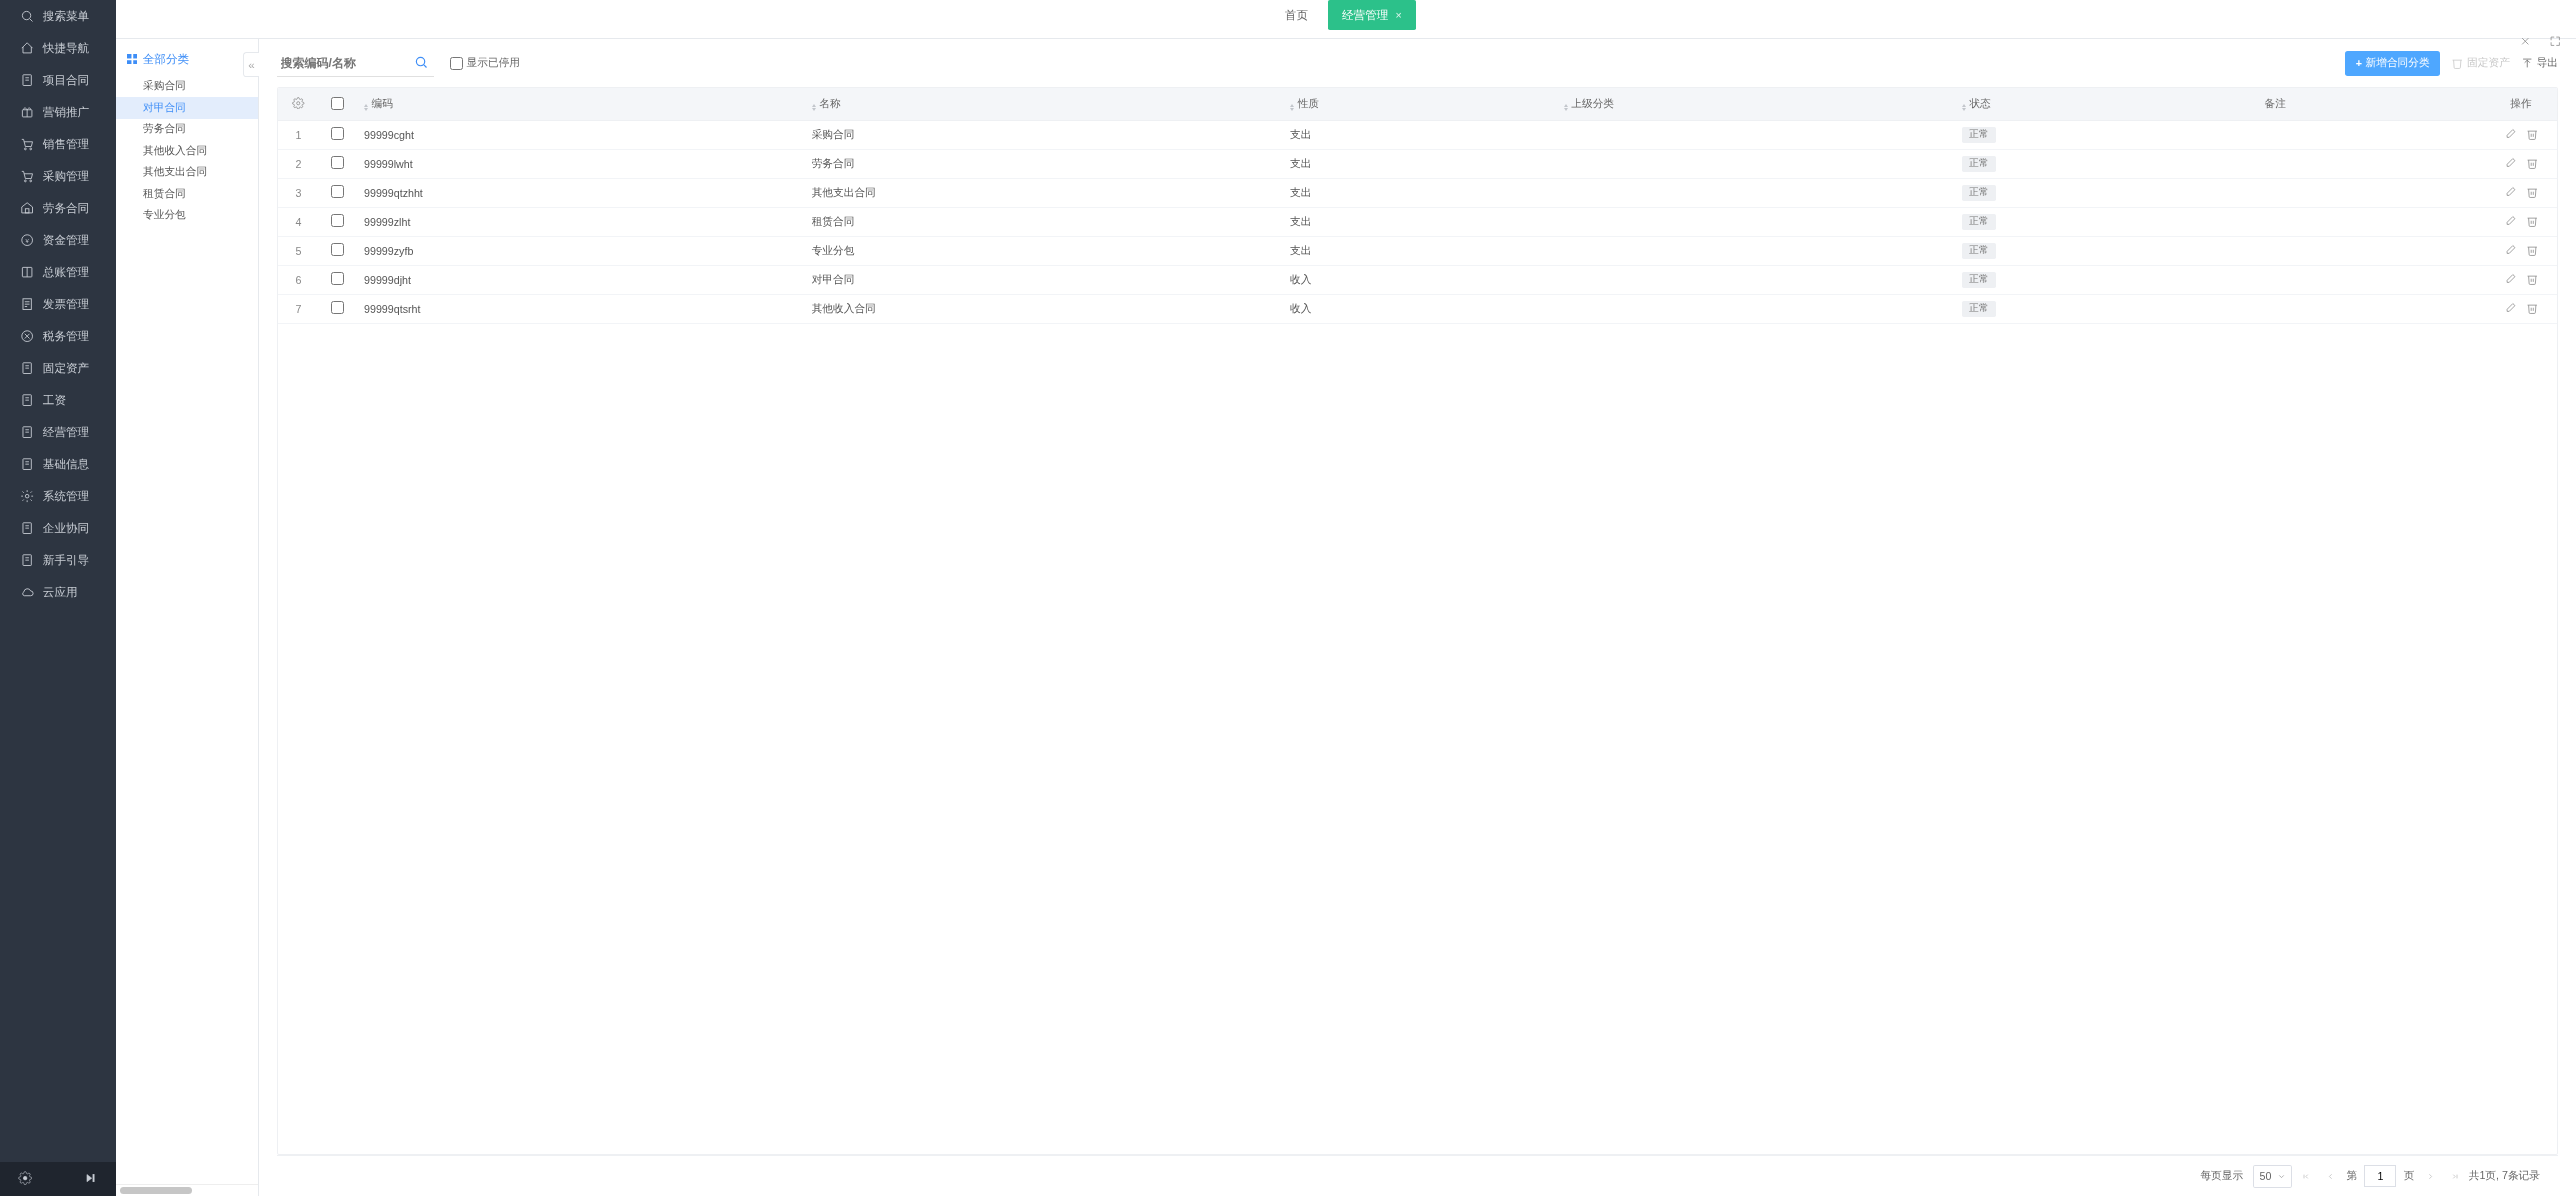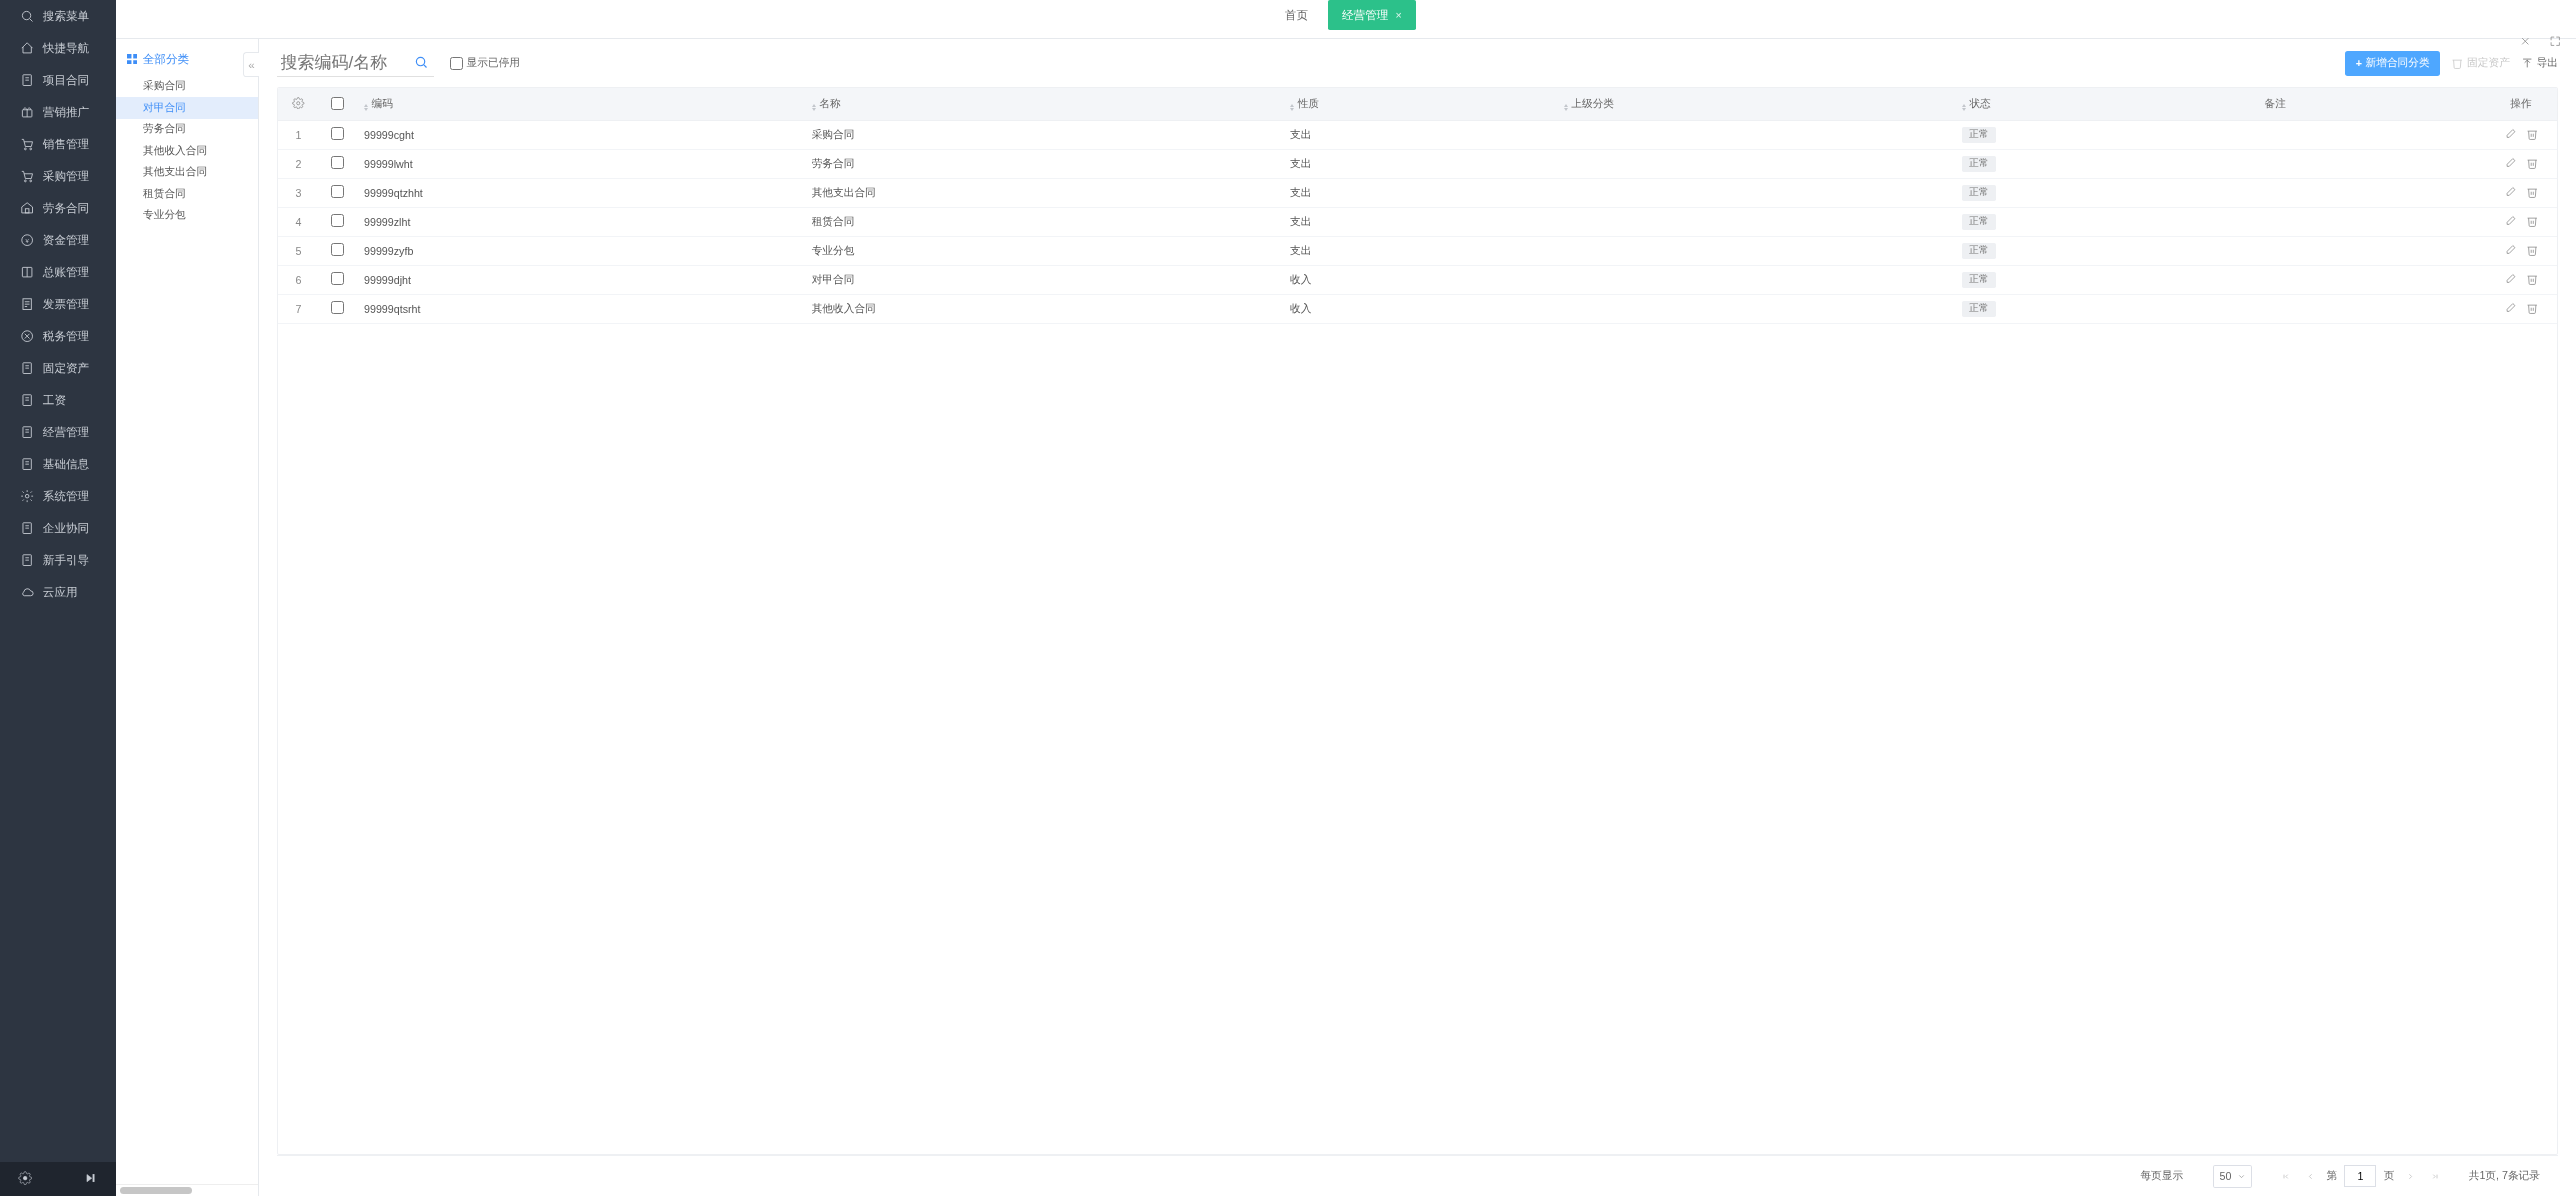--- a/index.html
+++ b/index.html
@@ -40,21 +40,21 @@
 .tree-item { height: 21.5px; display: flex; align-items: center; padding-left: 27px; font-size: 10.7px; color: #555; cursor: pointer; }
 .tree-item.active { background: #e3edfc; color: #3e8ef7; }
 .tree-hscroll { height: 12.5px; border-top: 0.9px solid #eee; position: relative; }
 .tree-hscroll .thumb { position: absolute; left: 3.6px; top: 2.7px; height: 7.2px; width: 72px; background: #c6c6c6; border-radius: 3.6px; }
 .collapse-btn { position: absolute; right: -0.9px; top: 12.5px; width: 16px; height: 25px; border: 0.9px solid #e6e9ed; border-right: none; background: #fff; display: flex; align-items: center; justify-content: center; cursor: pointer; color: #aaa; border-radius: 3.6px 0 0 3.6px; z-index: 2; }
 
 
 .content { flex: 1; display: flex; flex-direction: column; overflow: hidden; padding: 10.7px 18px 0 18px; }
 .toolbar { display: flex; align-items: center; margin-bottom: 10.7px; }
 .search-box { position: relative; width: 157px; }
-.search-box input { width: 100%; height: 27px; border: none; border-bottom: 0.9px solid #e0e0e0; padding: 0 25px 0 3.6px; font-size: 17px; outline: none; background: transparent; }
+.search-box input { width: 100%; height: 27px; border: none; border-bottom: 0.9px solid #e0e0e0; padding: 0 25px 0 3.6px; font-size: 12px; outline: none; background: transparent; font-weight: bold; }
 .search-box .sicon { position: absolute; right: 5.4px; top: 5.4px; width: 14.3px; height: 14.3px; }
 .search-box .sicon svg { width: 14.3px; height: 14.3px; stroke: #3e8ef7; fill: none; stroke-width: 2; }
 .chk-wrap { display: flex; align-items: center; margin-left: 16px; color: #666; font-size: 10.7px; }
 .chk-wrap input { margin-right: 3.6px; }
 .toolbar-right { margin-left: auto; display: flex; align-items: center; gap: 10.7px; }
 .btn-primary { height: 25px; padding: 0 10.7px; background: #4ea7ff; color: #fff; border: none; border-radius: 2.7px; font-size: 10.7px; display: flex; align-items: center; cursor: pointer; }
 .btn-primary .plus { margin-right: 3.6px; font-weight: bold; }
 .btn-link { background: none; border: none; font-size: 10.7px; display: flex; align-items: center; cursor: pointer; color: #666; }
 .btn-link.disabled { color: #c7c7c7; cursor: not-allowed; }
 .btn-link svg { width: 12.5px; height: 12.5px; margin-right: 3.6px; stroke: currentColor; fill: none; stroke-width: 1.5; }
@@ -71,21 +71,21 @@
 .gear-icon svg { width: 12.5px; height: 12.5px; stroke: #888; fill: none; stroke-width: 1.5; }
 .badge { display: inline-block; background: #eef0f3; color: #777; padding: 1.8px 7.2px; border-radius: 1.8px; font-size: 9.8px; }
 .row-actions { display: flex; gap: 9px; justify-content: center; }
 .row-actions svg { width: 12.5px; height: 12.5px; stroke: #888; fill: none; stroke-width: 1.5; cursor: pointer; }
 th.op-col, td.op-col { text-align: center; width: 72px; }
 th.chk-col, td.chk-col { width: 36px; text-align: center; }
 th.idx-col, td.idx-col { width: 41px; text-align: center; color: #888; }
 th.gear-col { width: 41px; text-align: center; }
 
 
-.footer { height: 41px; display: flex; align-items: center; justify-content: flex-end; padding: 0 18px; font-size: 10.7px; color: #666; gap: 24px; border-top: 0.9px solid #eef0f3; margin-top: auto; }
+.footer { height: 41px; display: flex; align-items: center; justify-content: flex-end; padding: 0 18px; font-size: 10.7px; color: #666; gap: 4px; border-top: 0.9px solid #eef0f3; margin-top: auto; }
 .select-wrap { display: flex; align-items: center; border: 0.9px solid #dcdfe6; height: 23px; padding: 0 5.4px; border-radius: 1.8px; gap: 5.4px; margin-left: 6px; }
 .select-wrap svg { width: 9px; height: 9px; stroke: #999; fill: none; stroke-width: 2; }
 .pager { display: flex; align-items: center; gap: 7.2px; }
 .pager .pbtn { width: 18px; height: 18px; display: flex; align-items: center; justify-content: center; cursor: pointer; color: #bbb; }
 .pager .pbtn svg { width: 9px; height: 9px; stroke: currentColor; fill: none; stroke-width: 2; }
 .pager input { width: 32px; height: 21.5px; border: 0.9px solid #dcdfe6; text-align: center; font-size: 10.7px; }
 </style>
 </head>
 <body>
 

